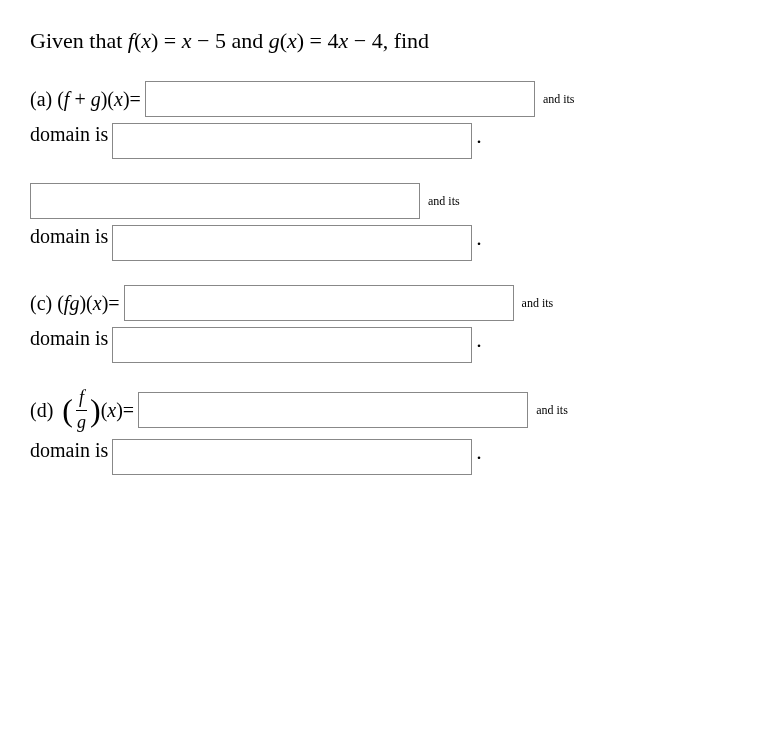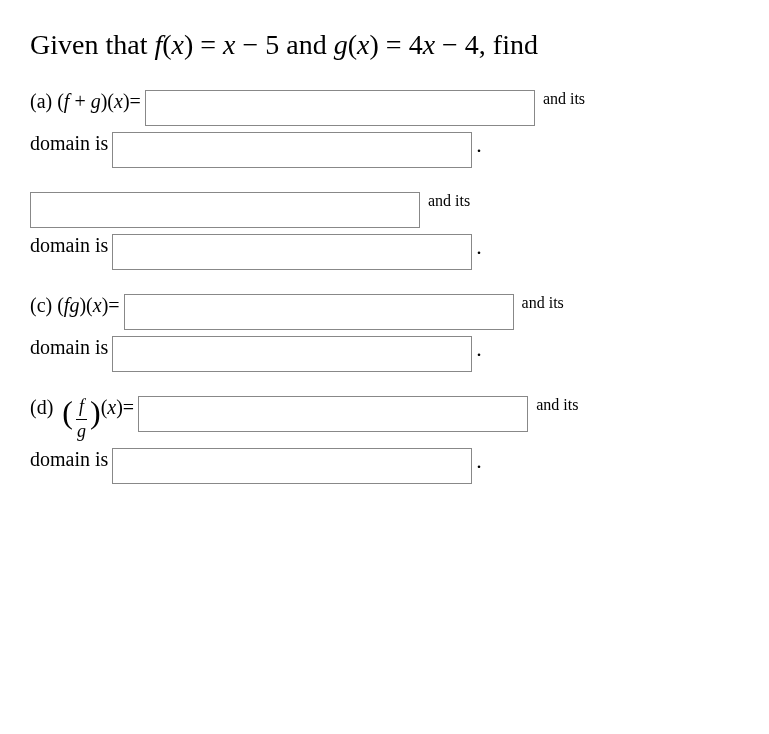--- a/index.html
+++ b/index.html
@@ -12,32 +12,32 @@
       background: #ffffff;
       font-family: 'Times New Roman', Times, serif;
       font-size: 20px;
       color: #000000;
       padding: 24px 30px;
       width: 769px;
       min-height: 734px;
     }
 
     .header {
-      font-size: 28px;
+      font-size: 22px;
       margin-bottom: 24px;
       line-height: 1.5;
     }
 
     .problem-block {
       margin-bottom: 24px;
     }
 
     .row {
       display: flex;
-      align-items: flex-start;
+      align-items: center;
       margin-bottom: 6px;
       flex-wrap: nowrap;
     }
 
     .label {
       white-space: nowrap;
       margin-right: 4px;
       font-size: 20px;
     }
 
@@ -59,21 +59,21 @@
       min-width: 200px;
       background: #fff;
       outline: none;
       font-size: 18px;
       padding: 2px 6px;
     }
 
     .suffix {
       margin-left: 8px;
       white-space: nowrap;
-      font-size: 16px;
+      font-size: 12px;
     }
 
     .dot {
       margin-left: 4px;
       font-size: 22px;
     }
 
     .domain-row {
       display: flex;
       align-items: flex-start;

